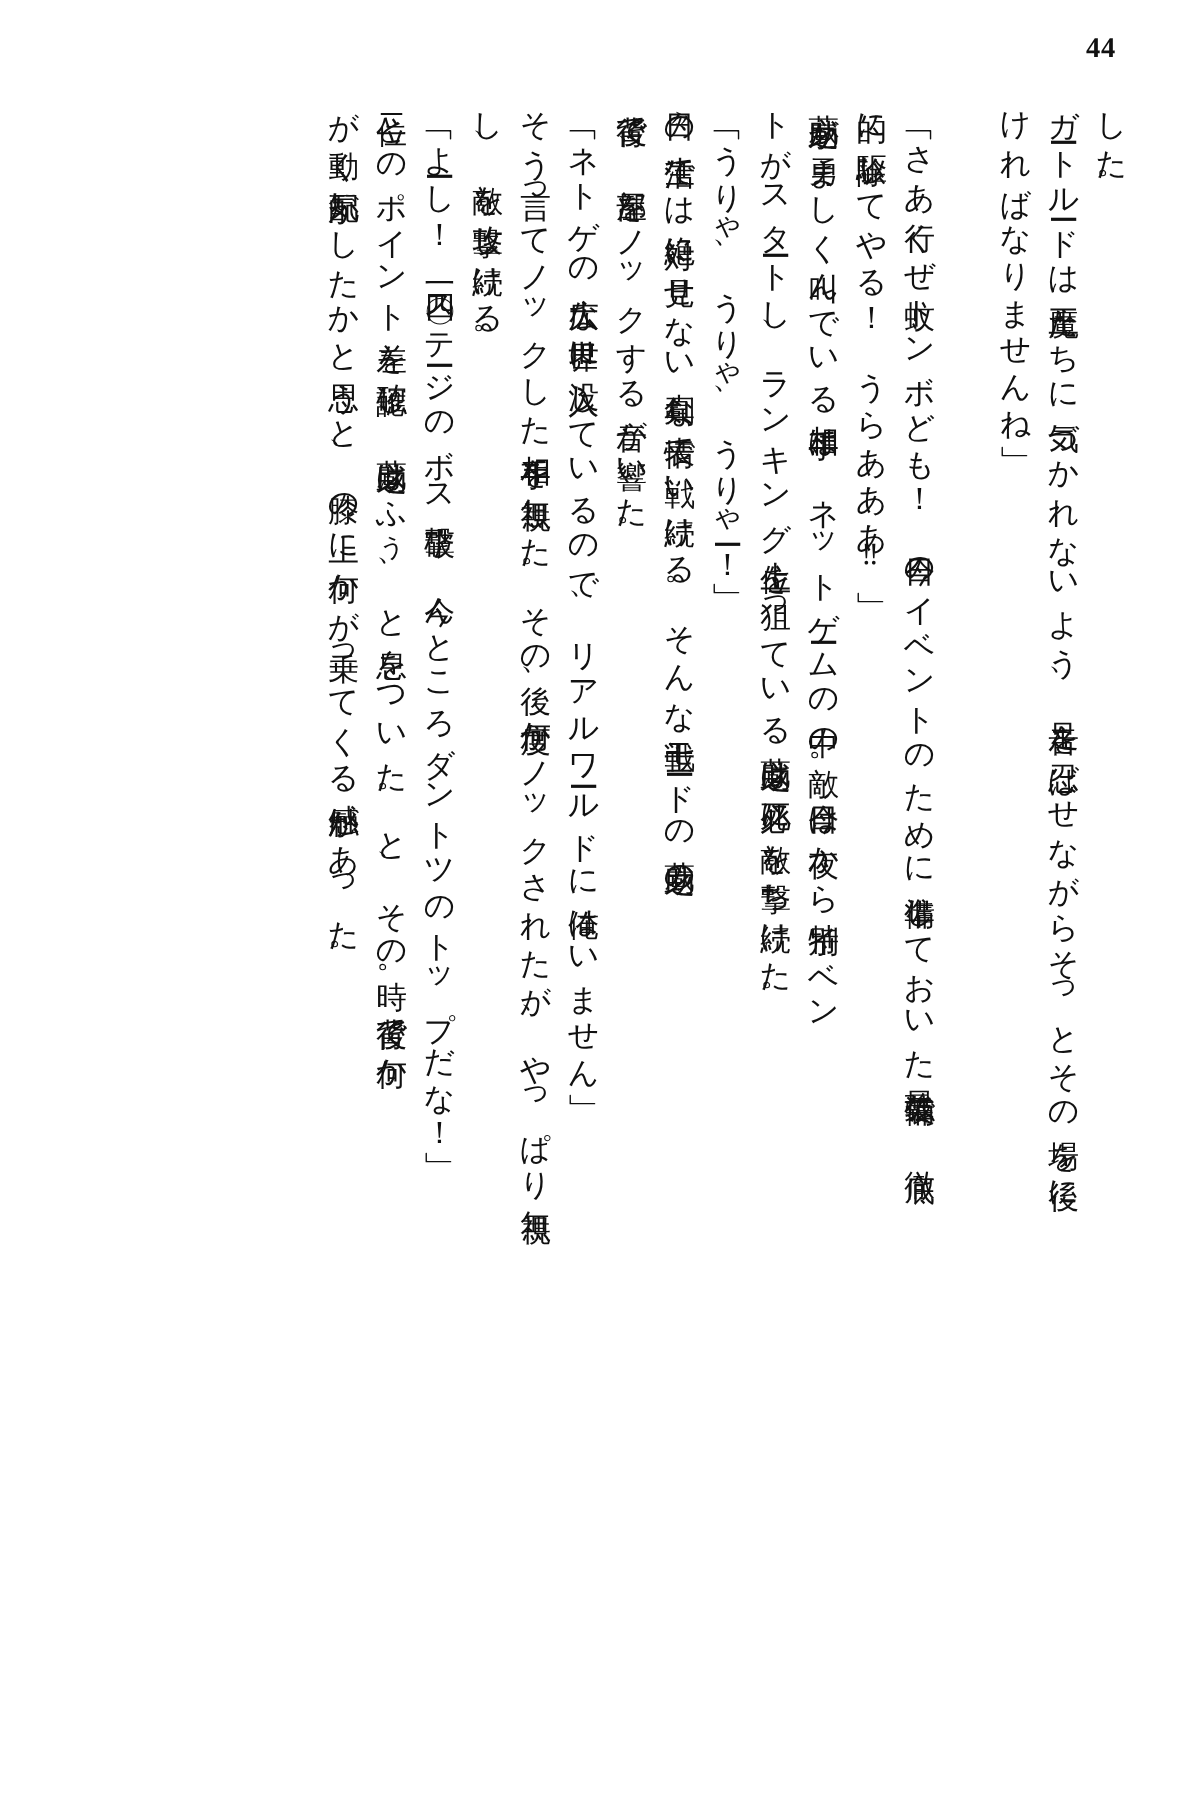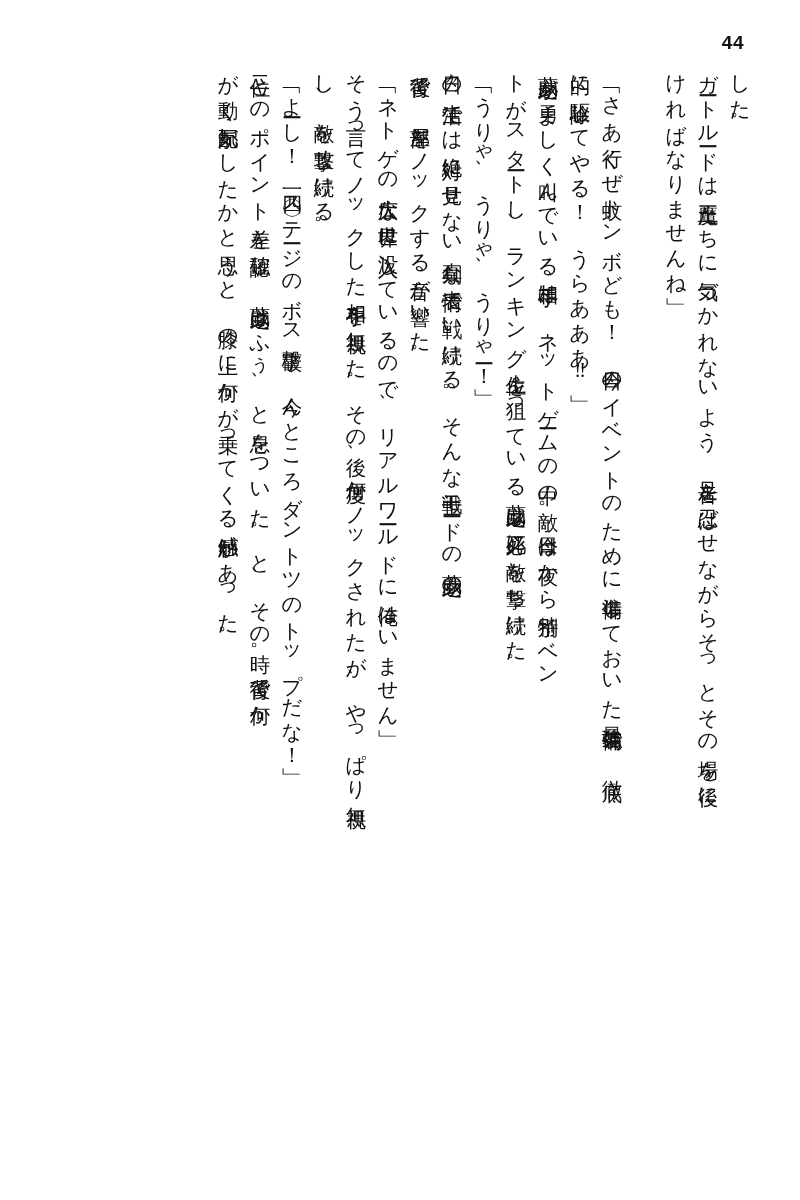--- a/index.html
+++ b/index.html
@@ -16,25 +16,25 @@
     position: relative;
   }
   .page {
     width: 800px;
     height: 1200px;
     position: relative;
     box-sizing: border-box;
   }
   .page-number {
     position: absolute;
-    top: 32px;
+    top: 22px;
     right: 56px;
     font-size: 19px;
     font-weight: bold;
-    font-family: Liberation Sans, sans-serif;
+    font-family: Liberation Serif, serif;
     letter-spacing: 0.5px;
   }
   .text-area {
     position: absolute;
     top: 60px;
     left: 40px;
     right: 50px;
     bottom: 40px;
     display: flex;
     flex-direction: row-reverse;

